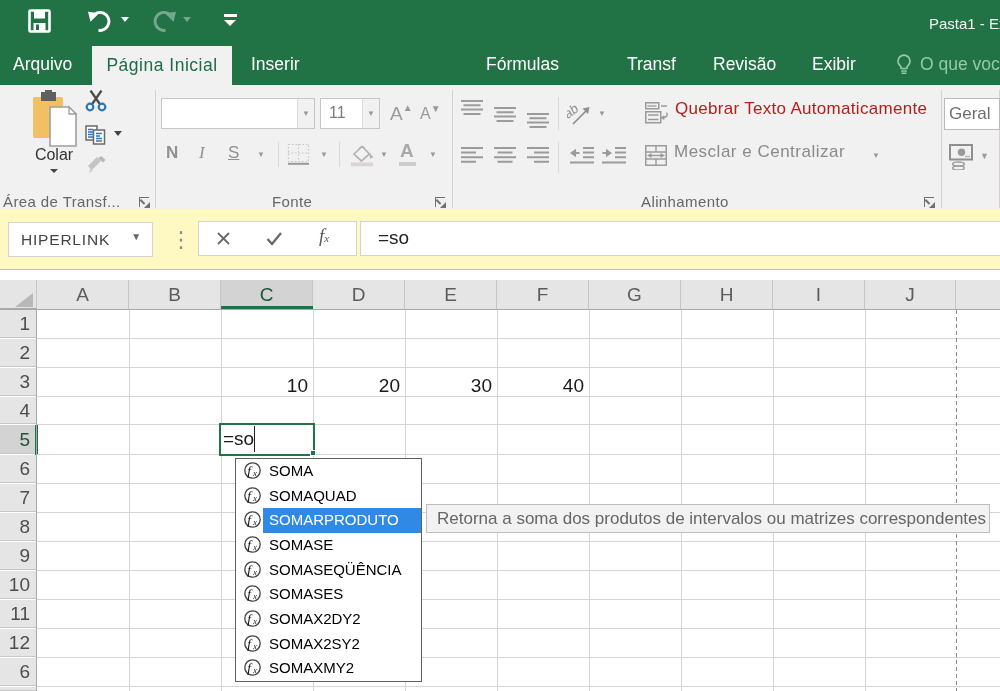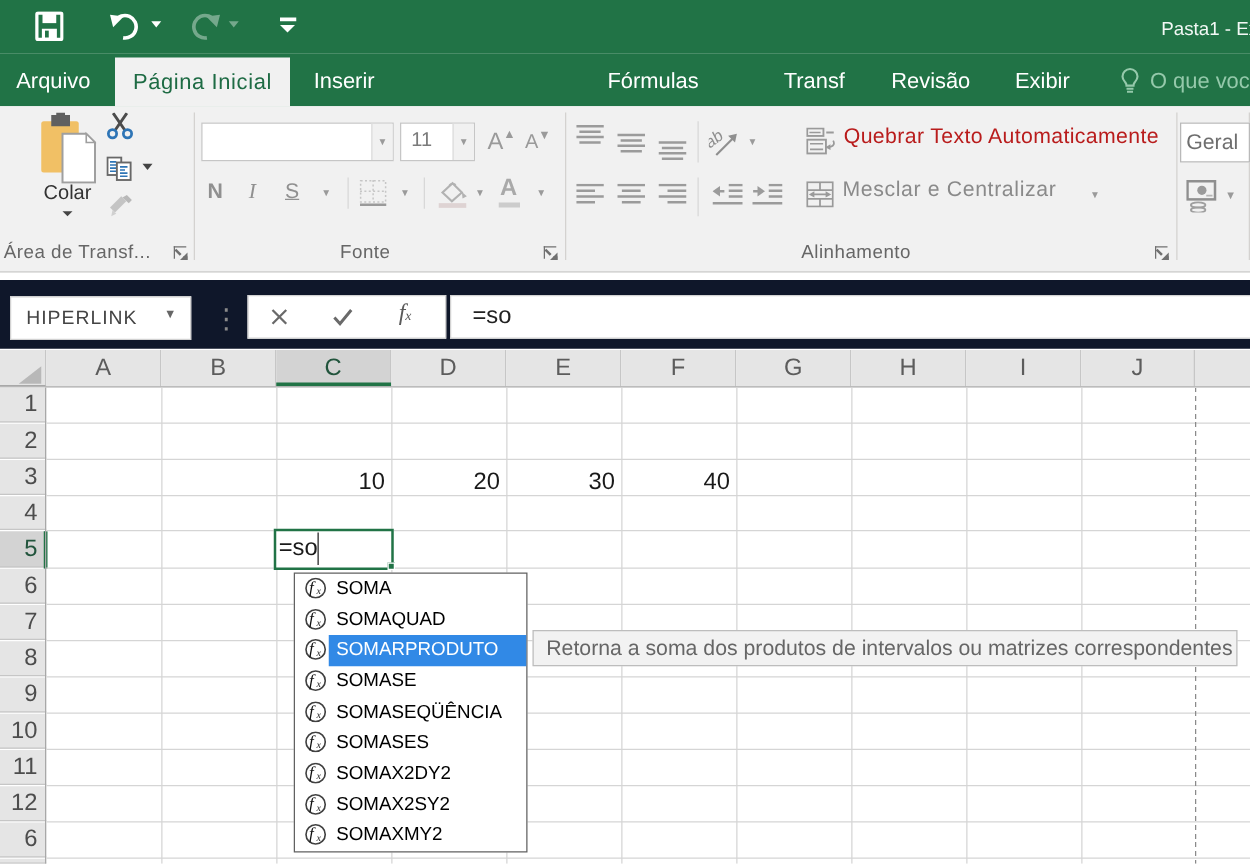--- a/index.html
+++ b/index.html
@@ -17,21 +17,21 @@
 
 #ribbon { left:0; top:85px; width:1000px; height:133px; background:#f1f1f1; border-bottom:1px solid #cccbca; }
 .gsep { position:absolute; top:5px; width:1px; height:118px; background:#d4d2d0; }
 .glabel { position:absolute; top:108px; font-size:15px; letter-spacing:0.4px; color:#666; }
 .launcher { position:absolute; top:112px; width:10px; height:10px; border-left:1.5px solid #707070; border-top:1.5px solid #707070; }
 .launcher:before { content:""; position:absolute; left:1px; top:1px; width:6px; height:1.5px; background:#707070; transform:rotate(45deg); transform-origin:0 0; }
 .launcher:after { content:""; position:absolute; right:-1px; bottom:-1px; width:0; height:0; border:3.2px solid transparent; border-right-color:#707070; border-bottom-color:#707070; }
 .dd { color:#9a9a9a; font-size:8px; }
 
 
-#fbar { left:0; top:224px; width:1000px; height:61px; background:#0f172a; border-bottom:1px solid #bdbdbd; }
+#fbar { left:0; top:209px; width:1000px; height:61px; background:#fef9c3; border-bottom:1px solid #bdbdbd; }
 .wbox { position:absolute; background:#fff; border:1px solid #d2d2d2; }
 
 
 #grid { left:0; top:279px; width:1000px; height:412px; background:#fff; }
 .colhead { position:absolute; top:1px; height:29px; background:#e5e5e5; border-right:1px solid #c6c6c6; color:#5c5c5c; font-size:19px; text-align:center; line-height:30px; }
 .rowhead { position:absolute; left:0; width:37px; background:#e5e5e5; border-bottom:1px solid #c6c6c6; color:#4d4d4d; font-size:19px; text-align:right; padding-right:7px; }
 .gl-v { position:absolute; top:31px; width:1px; height:381px; background:#d5d5d5; }
 .gl-h { position:absolute; left:37px; width:963px; height:1px; background:#d5d5d5; }
 .cellval { position:absolute; font-size:19px; color:#1a1a1a; text-align:right; width:87px; }
 

